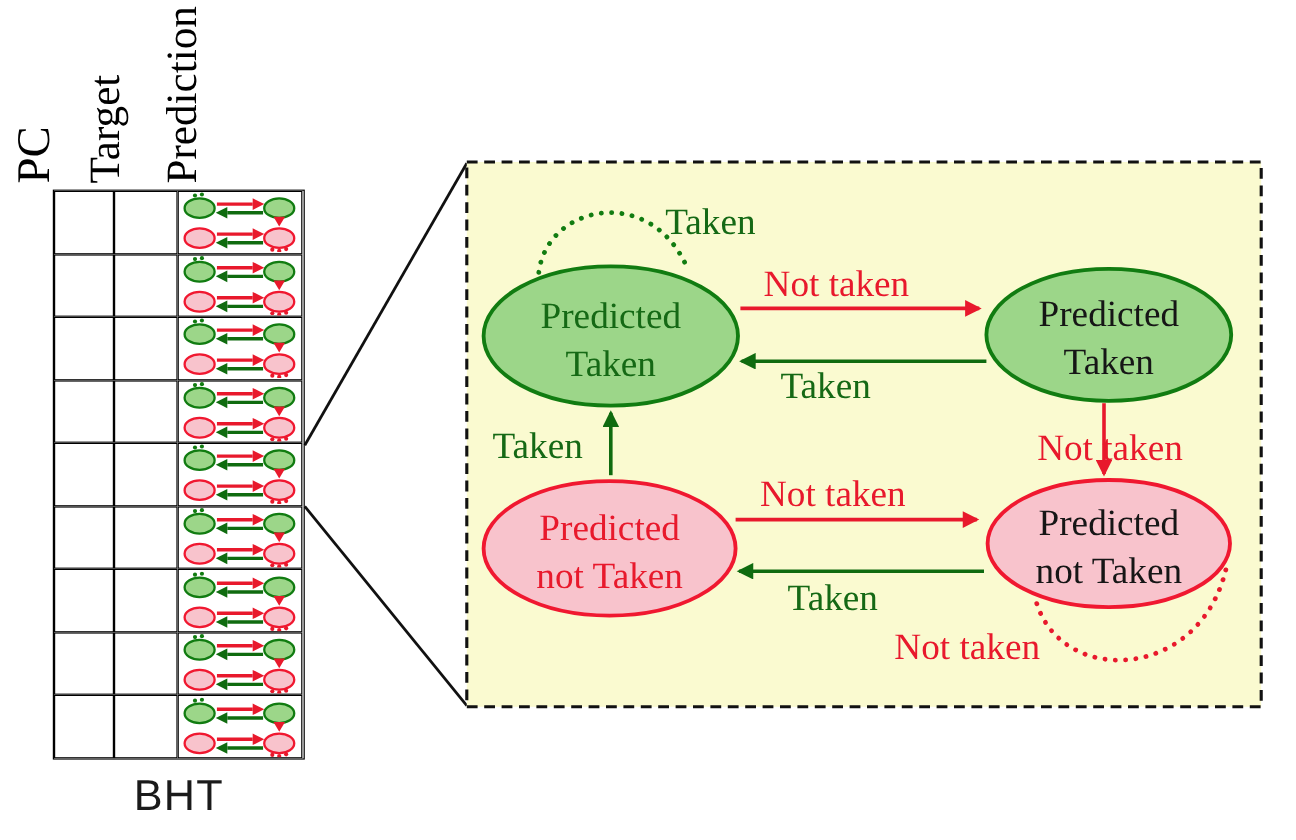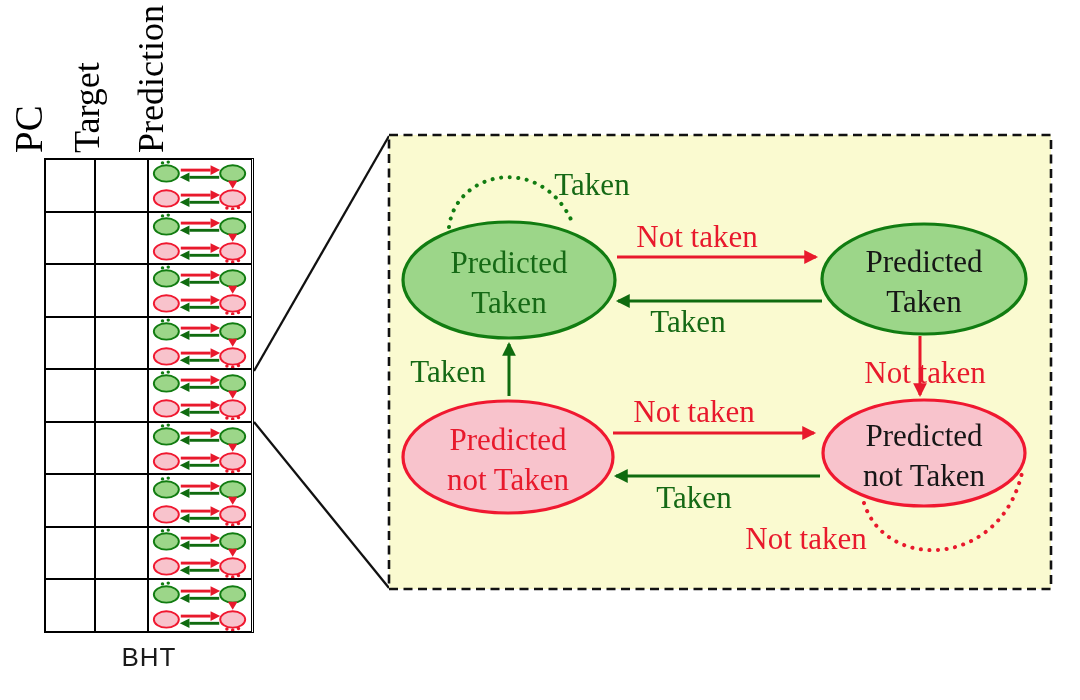--- a/index.html
+++ b/index.html
@@ -14,21 +14,21 @@
              background:transparent;}
   .bht-cell{border:1.5px solid #000;display:flex;align-items:center;justify-content:center;
             overflow:visible;background:#fff;}
   .bht-cell svg{display:block;}
   .col-header{position:absolute;transform-origin:left bottom;transform:rotate(-90deg);
               line-height:1;white-space:nowrap;color:#000;}
   #header-pc{left:48px;top:114px;font-size:39px;}
   #header-target{left:105px;top:117px;font-size:36px;}
   #header-prediction{left:169px;top:117px;font-size:36px;}
   #bht-caption{position:absolute;left:44px;top:642px;width:210px;text-align:center;
-               font-family:"Liberation Sans", sans-serif;font-size:26px;color:#1a1a1a;
+               font-family:"Liberation Sans", sans-serif;font-size:36px;color:#1a1a1a;
                letter-spacing:1px;}
   text{font-family:"Liberation Serif", serif;}
 </style>
 </head>
 <body>
 
 <div id="stage">
 
   <svg id="diagram-svg" viewBox="0 0 1080 700" xmlns="http://www.w3.org/2000/svg">
     <defs>

